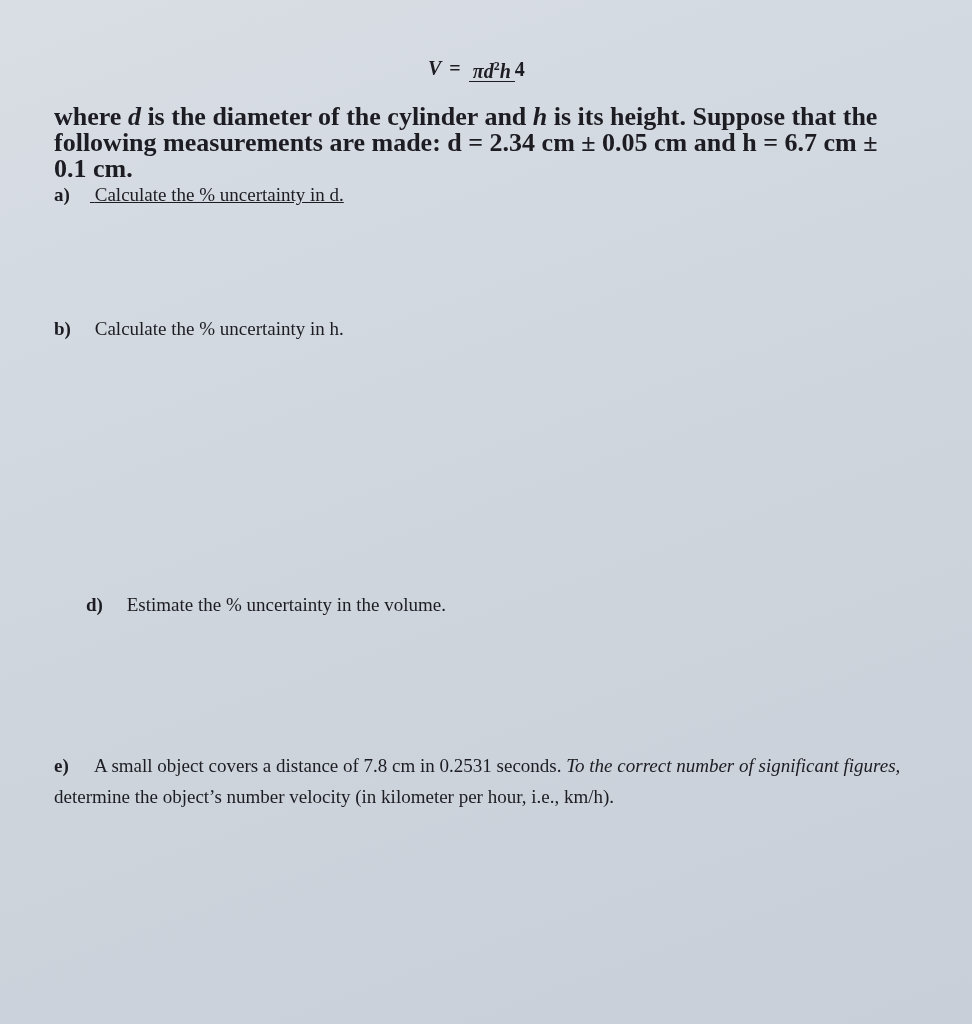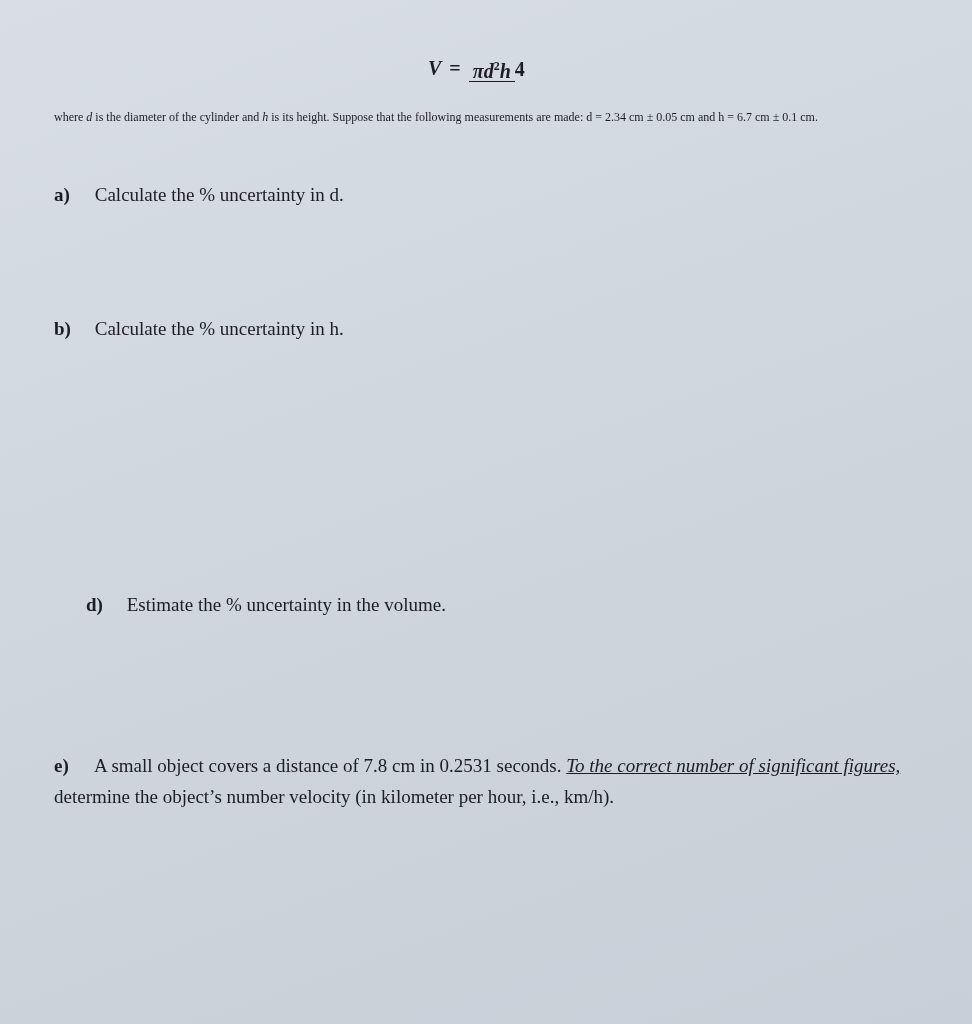--- a/index.html
+++ b/index.html
@@ -17,47 +17,47 @@
       display: flex; align-items: center;
     }
     .formula .lhs { font-style: italic; margin-right: 8px; }
     .formula .eq { margin-right: 8px; }
     .frac { display: inline-flex; flex-direction: row; align-items: center; }
     .frac .num { font-style: italic; padding: 0 4px; border-bottom: 1.5px solid #1c1c22; line-height: 20px; }
     .frac .den { line-height: 22px; }
     .sup { font-size: 12px; vertical-align: super; font-style: normal; }
     .intro {
       position: absolute; left: 54px; top: 104px; width: 840px;
-      font-weight: normal; font-size: 12px; line-height: 26px;
+      font-weight: bold; font-size: 26px; line-height: 26px;
     }
     .intro i { font-style: italic; }
     .q { position: absolute; left: 54px; font-size: 19px; }
     .q .lbl { font-weight: bold; display: inline-block; width: 36px; }
     .q-e { position: absolute; left: 54px; top: 750px; width: 880px; font-size: 19px; line-height: 31px; }
     .q-e .lbl { font-weight: bold; display: inline-block; width: 28px; }
     .q-e .body { padding-left: 12px; }
-    .q-e i { font-style: italic; text-decoration: underline; }
+    .q-e i { font-style: italic; }
   </style>
 </head>
 <body>
 
 <div class="page">
 
   <div class="formula">
     <span class="lhs">V</span>
     <span class="eq">=</span>
     <span class="frac">
       <span class="num"><span>πd</span><span class="sup">2</span><span>h</span></span>
       <span class="den">4</span>
     </span>
   </div>
 
   <div class="intro"><span>where </span><i>d</i><span> is the diameter of the cylinder and </span><i>h</i><span> is its height. Suppose that the following measurements are made: d = 2.34 cm ± 0.05 cm and h = 6.7 cm ± 0.1 cm.</span></div>
 
-  <div class="q" style="top:184px;">
+  <div class="q" style="top:184px;text-decoration:underline;">
     <span class="lbl">a)</span>
     <span>Calculate the % uncertainty in d.</span>
   </div>
 
   <div class="q" style="top:318px;">
     <span class="lbl">b)</span>
     <span>Calculate the % uncertainty in h.</span>
   </div>
 
 

